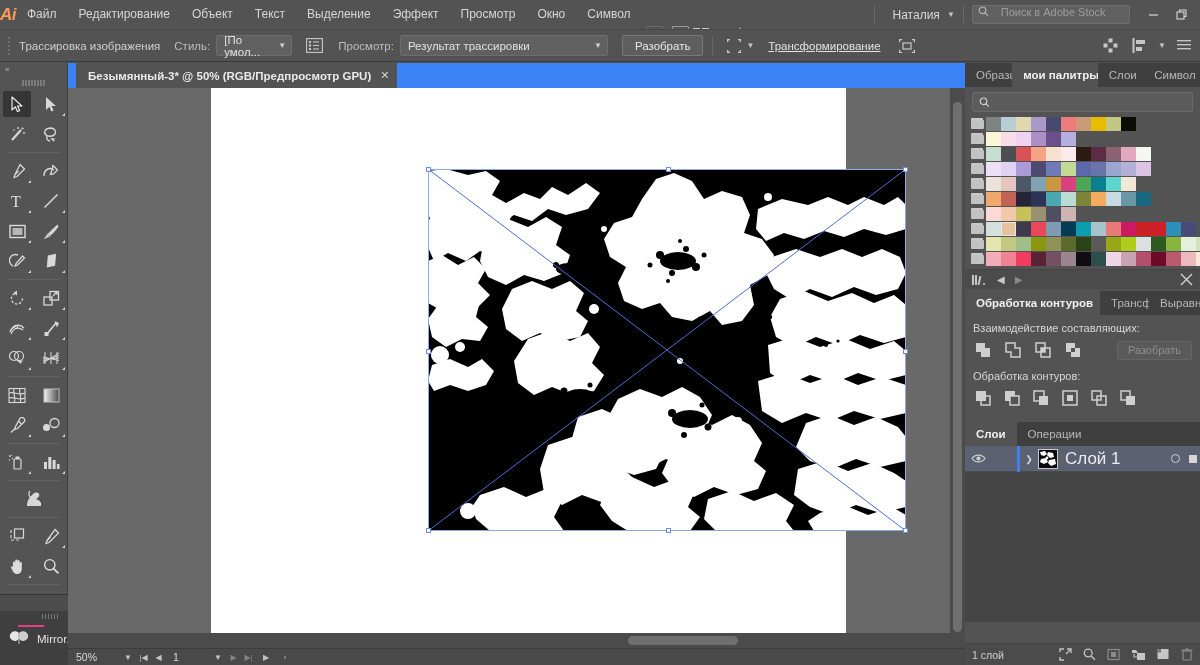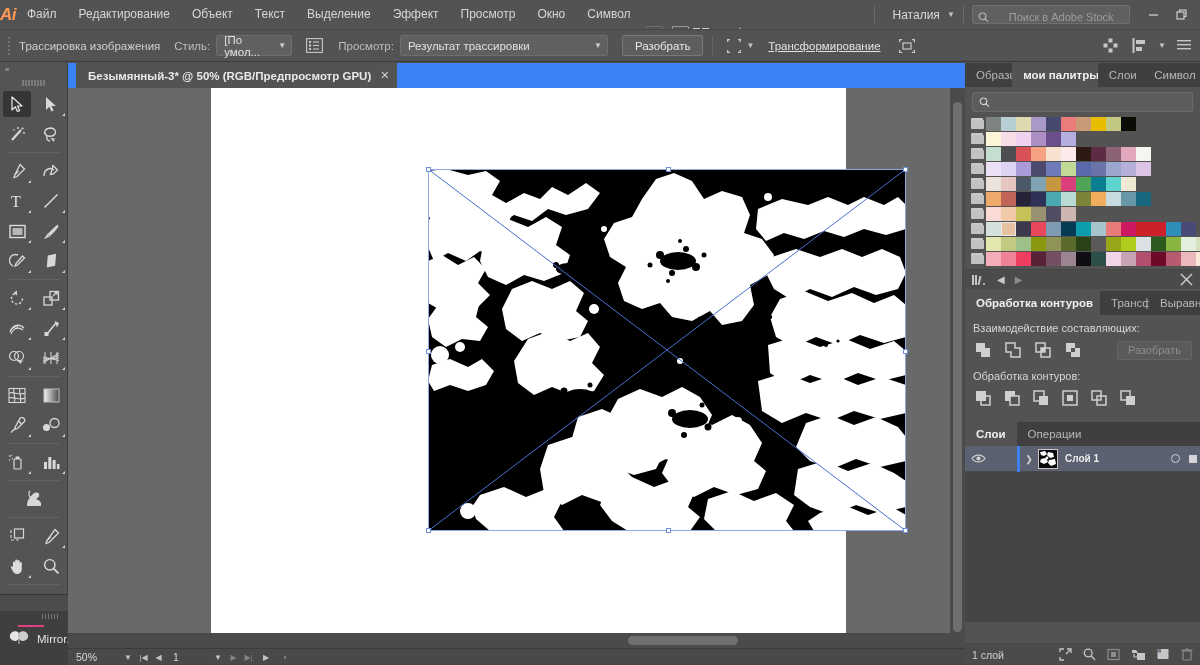--- a/index.html
+++ b/index.html
@@ -38,21 +38,21 @@
     font-size: 9px; color: #d0d0d0; display: flex; align-items: center; justify-content: center;
     font-weight: bold;
   }
   .boxicon.dim { border-color: #6d6d6d; color: #787878; }
   .arrange-ic { display: flex; gap: 1px; align-items: center; }
   .chev { font-size: 8px; color: #c4c4c4; margin-left: 3px; }
   .user-name { color: #d8d8d8; font-size: 12px; padding: 0 4px 0 10px; }
   .vsep { width: 1px; height: 17px; background: #6a6a6a; margin: 0 8px; }
   .stock-search {
     width: 158px; height: 19px; background: #606060; border: 1px solid #6e6e6e;
-    border-radius: 2px; display: flex; align-items: flex-end; padding: 0 5px; gap: 20px;
+    border-radius: 2px; display: flex; align-items: flex-start; padding: 0 5px; gap: 12px;
   }
   .stock-search .ph { color: #9d9d9d; font-size: 11px; }
   .win-btns { display: flex; align-items: center; margin-left: 10px; }
   .win-btn {
     width: 28px; height: 29px; display: flex; align-items: center; justify-content: center;
     color: #d8d8d8; font-size: 12px;
   }
 
   
   .controlbar {
@@ -269,21 +269,21 @@
     border-bottom: 1px solid #4a4a4a;
   }
   .lr-eye { width: 26px; display: flex; align-items: center; justify-content: center; color: #cfcfcf; }
   .lr-lock { width: 26px; }
   .lr-blue { width: 3px; height: 26px; background: #3f80f0; }
   .lr-arrow { width: 18px; display: flex; align-items: center; justify-content: center; color: #d5d5d5; font-size: 9px; }
   .lr-thumb {
     width: 20px; height: 20px; border: 1px solid #c8c8c8; margin-right: 7px;
     background: #111; position: relative; overflow: hidden;
   }
-  .lr-name { color: #ececec; font-size: 10px; flex: 1; font-weight: bold; }
+  .lr-name { color: #ececec; font-size: 17px; flex: 1; }
   .lr-target { width: 22px; display: flex; align-items: center; justify-content: center; }
   .lr-circle { width: 9px; height: 9px; border: 1.5px solid #cfcfcf; border-radius: 50%; }
   .lr-sel { width: 14px; display: flex; align-items: center; justify-content: center; }
   .lr-selbox { width: 8px; height: 8px; background: #d6d6d6; }
   .layers-body { background: #454545; height: 150px; }
   .layers-foot {
     position: absolute; left: 0; bottom: 0; width: 235px; height: 22px;
     background: #4b4b4b; display: flex; align-items: center; padding: 0 7px;
     border-top: 1px solid #454545;
   }

